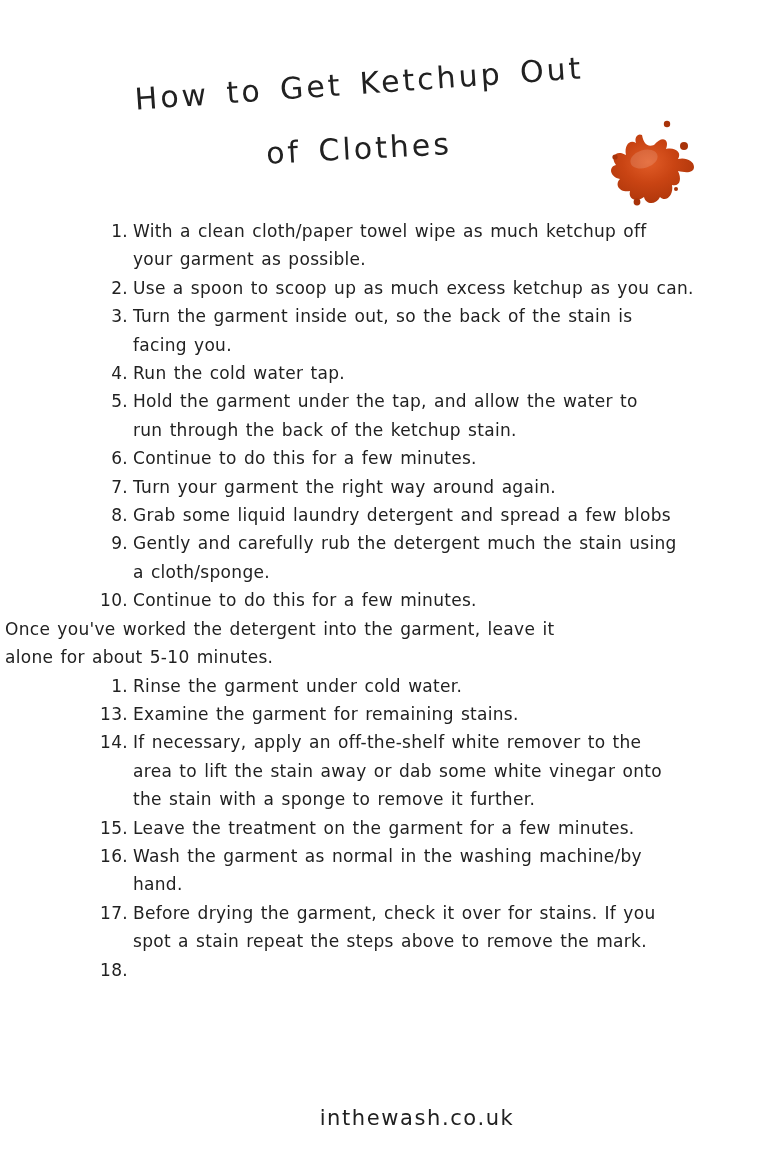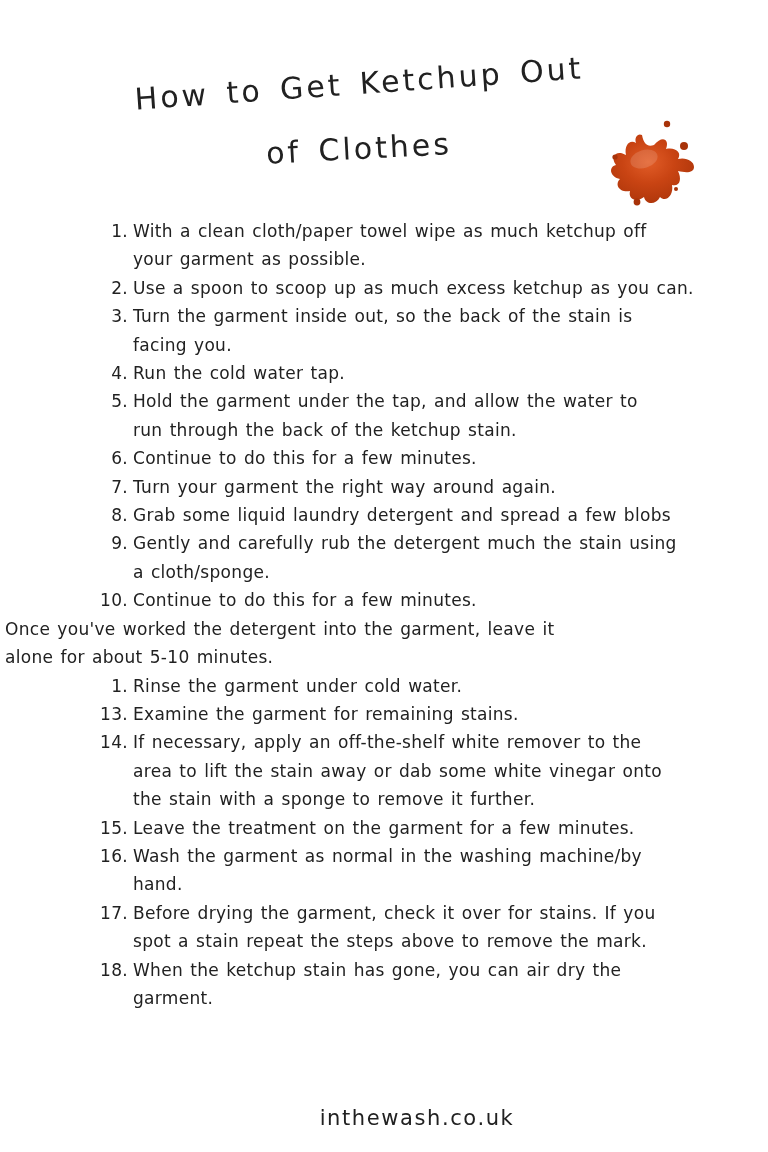--- a/index.html
+++ b/index.html
@@ -238,22 +238,18 @@
       </div>
       <div class="step">
         <span class="num">17.</span>
         <div class="txt">
           <div class="line">Before drying the garment, check it over for stains. If you</div>
           <div class="line">spot a stain repeat the steps above to remove the mark.</div>
         </div>
       </div>
       <div class="step">
         <span class="num">18.</span>
-        <div class="txt">
-          <div class="line">When the ketchup stain has gone, you can air dry the</div>
-          <div class="line">garment.</div>
-        </div>
       </div>
     </div>
 
   <div class="footer">inthewash.co.uk</div>
 
 </div>
 
 </body></html>

